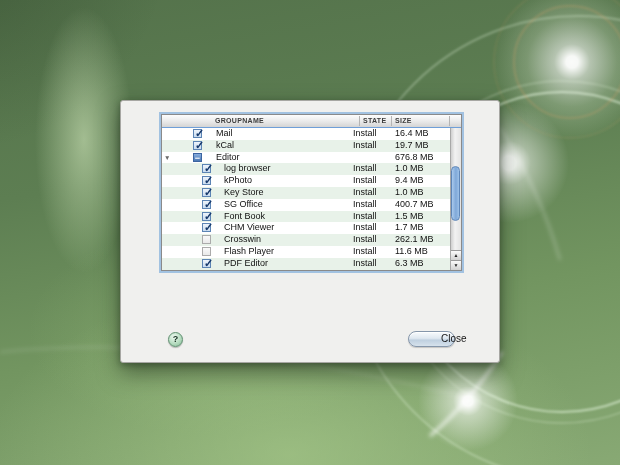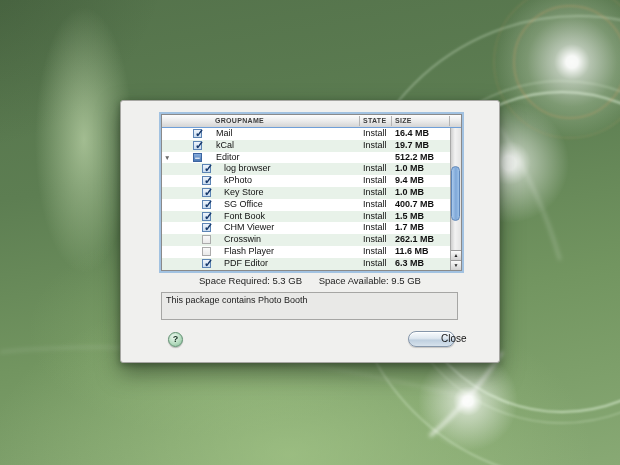--- a/index.html
+++ b/index.html
@@ -51,21 +51,21 @@
   .row.stripe{background:#e8f2e9;}
   .row.plain{background:#ffffff;}
   .row span{position:absolute;}
   .disc{left:2px;top:0px;font-size:6.5px;color:#6a6a6a;line-height:11.8px;}
   .cb{
     width:9px;height:9px;top:1px;box-sizing:border-box;
     text-align:center;overflow:visible;
   }
   .lvl0 .cb{left:31px;}  .lvl1 .cb{left:40px;}
   .lvl0 .rname{left:54px;text-align:center;} .lvl1 .rname{left:62px;}
-  .rstate{left:201px;} .rsize{left:233px;font-weight:bold;}
+  .rstate{left:191px;} .rsize{left:233px;}
   .cb-checked{
     border:1px solid #5c84b4;background:linear-gradient(#eef4fb,#c9dcf0);
     color:#16386b;font-size:11px;font-weight:bold;line-height:6px;
     text-indent:1px;
   }
   .cb-unchecked{border:1px solid #ababab;background:linear-gradient(#fafafa,#e9e9e9);}
   .cb-mixed{
     border:1px solid #3c64a0;background:linear-gradient(#87addd,#4a78b4);
     color:#ffffff;font-size:9px;font-weight:bold;line-height:8px;
   }
@@ -164,21 +164,21 @@
     <span class="cb cb-checked">✓</span>
     <span class="rname">kCal</span>
     <span class="rstate">Install</span>
     <span class="rsize">19.7 MB</span>
   </div>
         <div class="row plain lvl0">
     <span class="disc">▼</span>
     <span class="cb cb-mixed">−</span>
     <span class="rname">Editor</span>
     <span class="rstate"></span>
-    <span class="rsize">512.2 MB</span>
+    <span class="rsize">676.8 MB</span>
   </div>
         <div class="row stripe lvl1">
 
     <span class="cb cb-checked">✓</span>
     <span class="rname">log browser</span>
     <span class="rstate">Install</span>
     <span class="rsize">1.0 MB</span>
   </div>
         <div class="row plain lvl1">
 
@@ -243,28 +243,21 @@
     <span class="rsize"></span>
   </div>
       </div>
     <div class="vscroll">
       <div class="vthumb"></div>
       <div class="sbtn sbtn-up"><span>▲</span></div>
       <div class="sbtn sbtn-down"><span>▼</span></div>
     </div>
   </div>
 
-  <div class="space-line">
-    <span>Space Required: 5.3 GB</span>
-    <span>Space Available: 9.5 GB</span>
-  </div>
-
-  <div class="desc-box">
-    <span>This package contains Photo Booth</span>
-  </div>
+
 
   <div class="help-btn">
     <span>?</span>
   </div>
   <div class="close-btn">
     <span>Close</span>
   </div>
 </div>
 
 </body></html>

